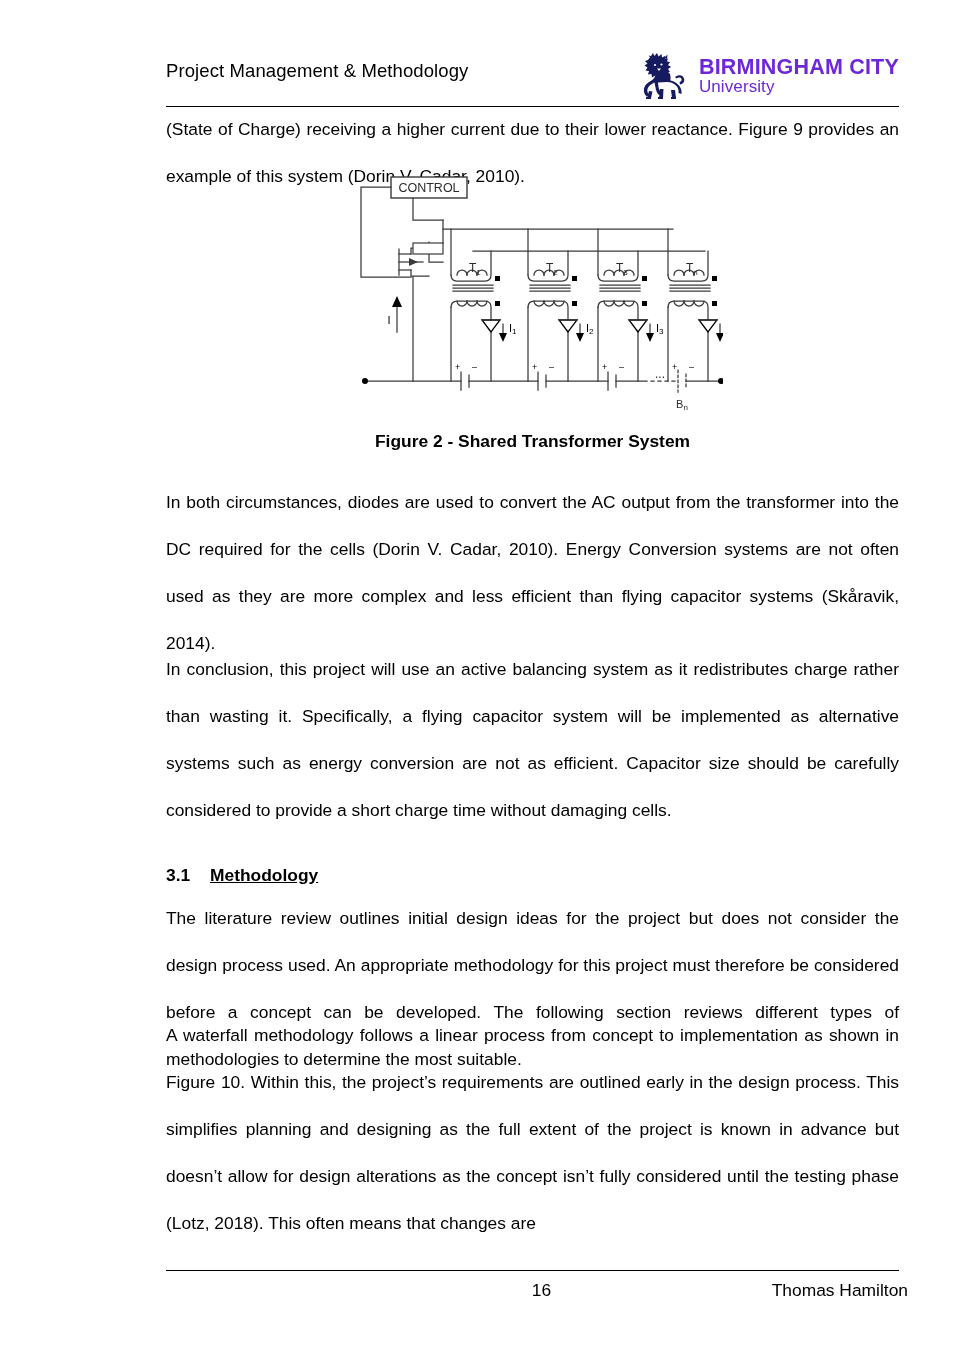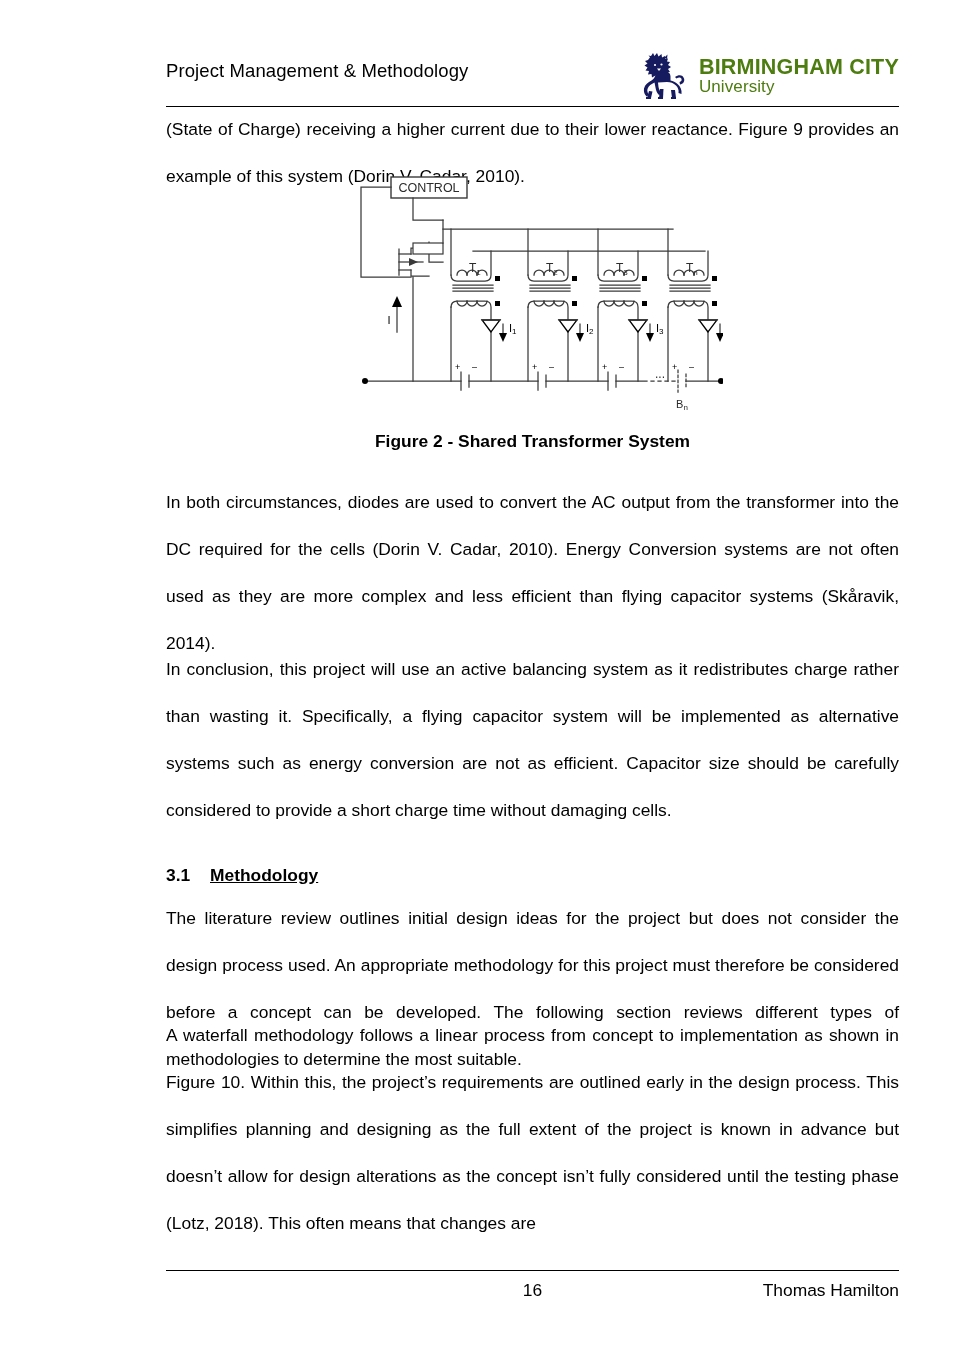--- a/index.html
+++ b/index.html
@@ -46,21 +46,21 @@
     align-items: center;
     gap: 9px;
   }
   .logo-lion {
     width: 52px;
     height: 48px;
     display: block;
   }
   .logo-text {
     line-height: 1.04;
-    color: #4d7c0f;
+    color: #6d28d9;
   }
   .logo-line1 {
     font-size: 21.5px;
     font-weight: bold;
     letter-spacing: 0.2px;
     white-space: nowrap;
     display: block;
   }
   .logo-line2 {
     font-size: 17px;
@@ -144,21 +144,21 @@
   .footer-rule {
     position: absolute;
     left: 135px;
     top: 1270px;
     width: 733px;
     height: 0;
     border-top: 1.6px solid #000;
   }
   .footer {
     position: absolute;
-    left: 135px;
+    left: 144px;
     top: 1280px;
     width: 733px;
     height: 28px;
   }
   .footer-page {
     position: absolute;
     left: 0;
     right: 0;
     top: 0;
     text-align: center;

